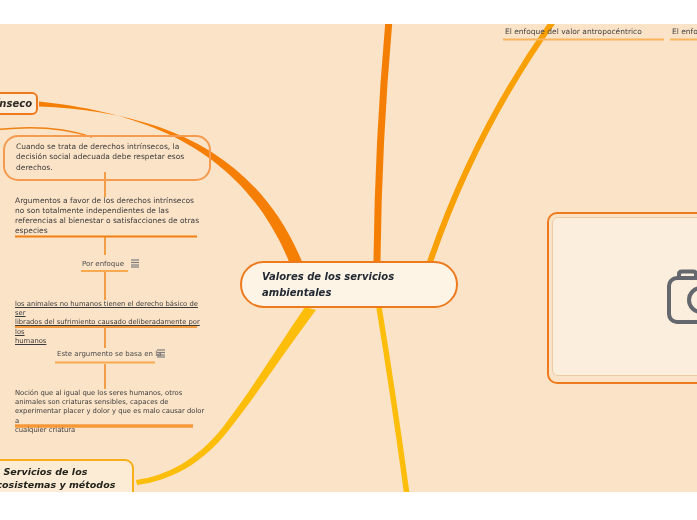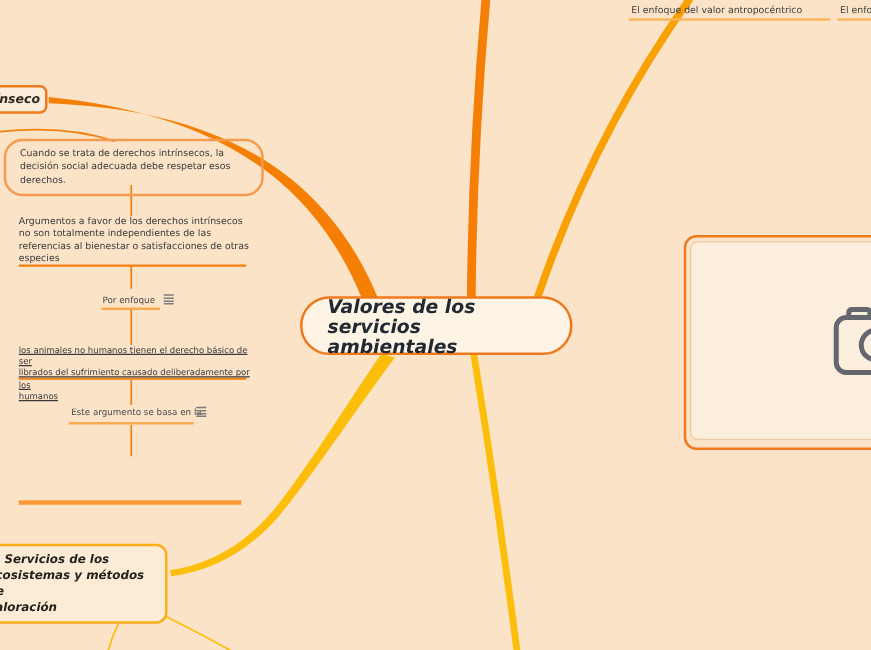--- a/index.html
+++ b/index.html
@@ -1,21 +1,22 @@
 <!DOCTYPE html>
 <html><head>
 <meta charset="utf-8">
 <style>
   html,body{margin:0;padding:0;}
   .canvas{
     position:relative;
-    width:697px;height:520px;
+    width:697px;height:468px;
     background:#FBE3C8;
     overflow:hidden;
     font-family:"DejaVu Sans","Liberation Sans",sans-serif;
+    margin-top:24px;
   }
   .canvas svg.bg{position:absolute;left:0;top:0;}
   .abs{position:absolute;}
   .preline{white-space:pre-line;}
   .nowrap{white-space:nowrap;}
 
   .node-title-box{
     box-sizing:border-box;
     background:#FCEDDA;
     border:2px solid #EE7A1E;
@@ -48,21 +49,21 @@
     color:#23221C;
   }
   .central-bubble{
     box-sizing:border-box;
     background:#FDF4E6;
     border:2px solid #EE7A1E;
     border-radius:25px;
     display:flex;align-items:center;
     padding-left:20px;
     font-weight:bold;font-style:italic;
-    font-size:15px;line-height:16px;
+    font-size:10px;line-height:16px;
     color:#222933;
   }
   .top-label{font-size:7.5px;color:#3F3F3F;}
   .ph-outer{
     box-sizing:border-box;
     border:2.5px solid #EE7A1E;
     border-radius:10px;
   }
   .ph-inner{
     box-sizing:border-box;
@@ -135,20 +136,24 @@
   <div class="abs mini-label nowrap" style="left:57px;top:326px;">Este argumento se basa en la</div>
   <svg class="abs" style="left:156px;top:324px;" width="10" height="10" viewBox="0 0 10 10">
     <g stroke="#7D7D7D" stroke-width="1.2">
       <line x1="1" y1="2" x2="9" y2="2"></line>
         <line x1="1" y1="4.5" x2="9" y2="4.5"></line>
       <line x1="1" y1="7" x2="9" y2="7"></line>
         <line x1="1" y1="9" x2="9" y2="9"></line>
     </g>
   </svg>
 
+  <div class="abs tiny-text preline" style="left:15px;top:365px;width:195px;">Noción que al igual que los seres humanos,  otros
+animales son criaturas sensibles, capaces de
+experimentar placer y dolor y que es malo causar dolor a
+cualquier criatura</div>
 
   <div class="abs services-box preline" style="left:-30px;top:435px;width:164px;">4. Servicios de los
 ecosistemas y métodos de
 valoración</div>
 
   <div class="abs central-bubble preline" style="left:240px;top:237px;width:218px;height:47px;">Valores de los servicios
 ambientales</div>
 
   <div class="abs ph-outer" style="left:547px;top:188px;width:175px;height:172px;">
     <div class="abs ph-inner" style="left:3px;top:3px;width:165px;height:159px;"></div>

